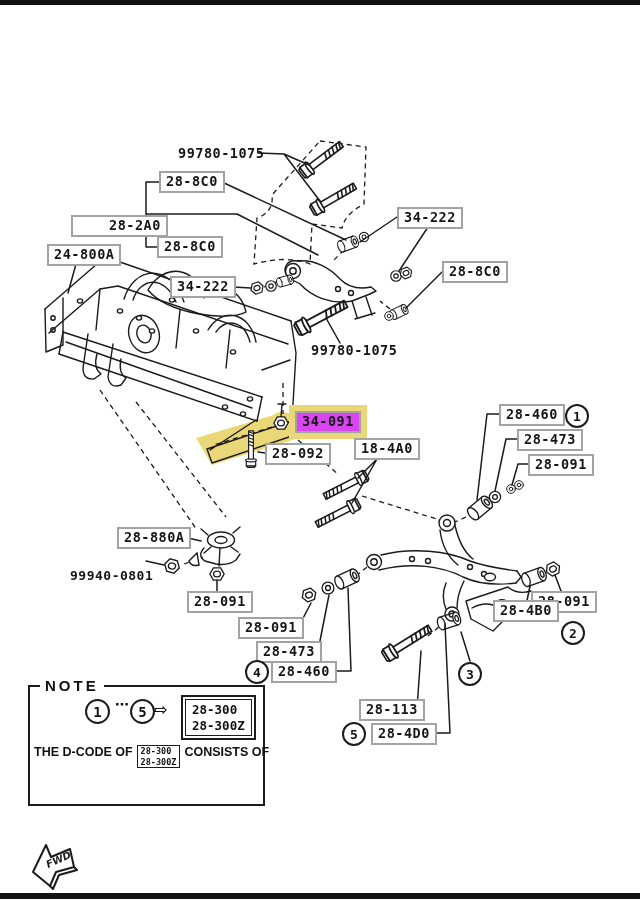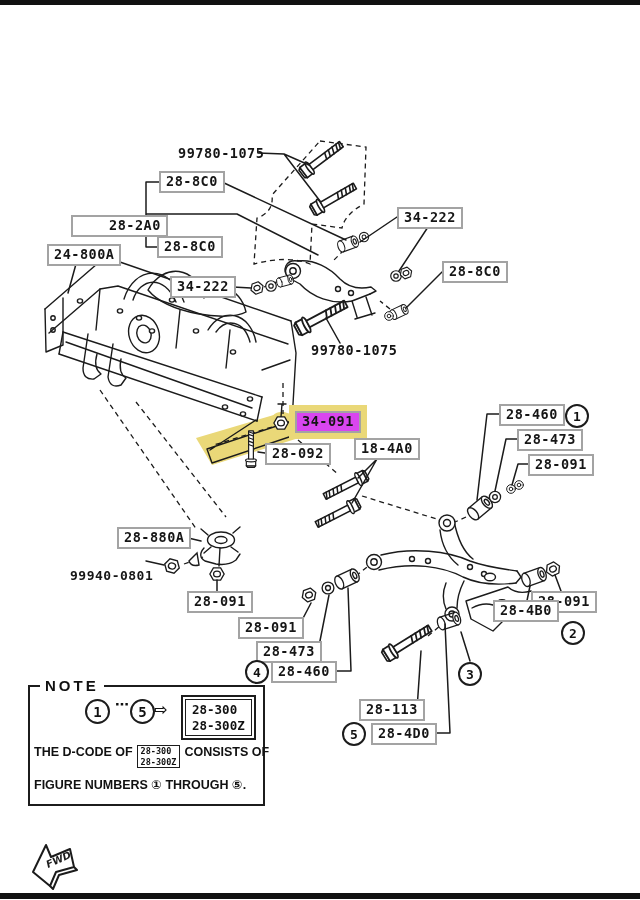--- a/index.html
+++ b/index.html
@@ -277,15 +277,14 @@
       <span>28-300Z</span>
     </div>
     <div class="note-line l1">
       <span>THE D-CODE OF</span>
       <span class="dcode-inline">
         <span>28-300</span>
         <span>28-300Z</span>
       </span>
       <span>CONSISTS OF</span>
     </div>
-    <div class="note-line l2">FIGURE NUMBERS ① THROUGH ⑤.</div>
   </div>
 </div>
 
 </body></html>

